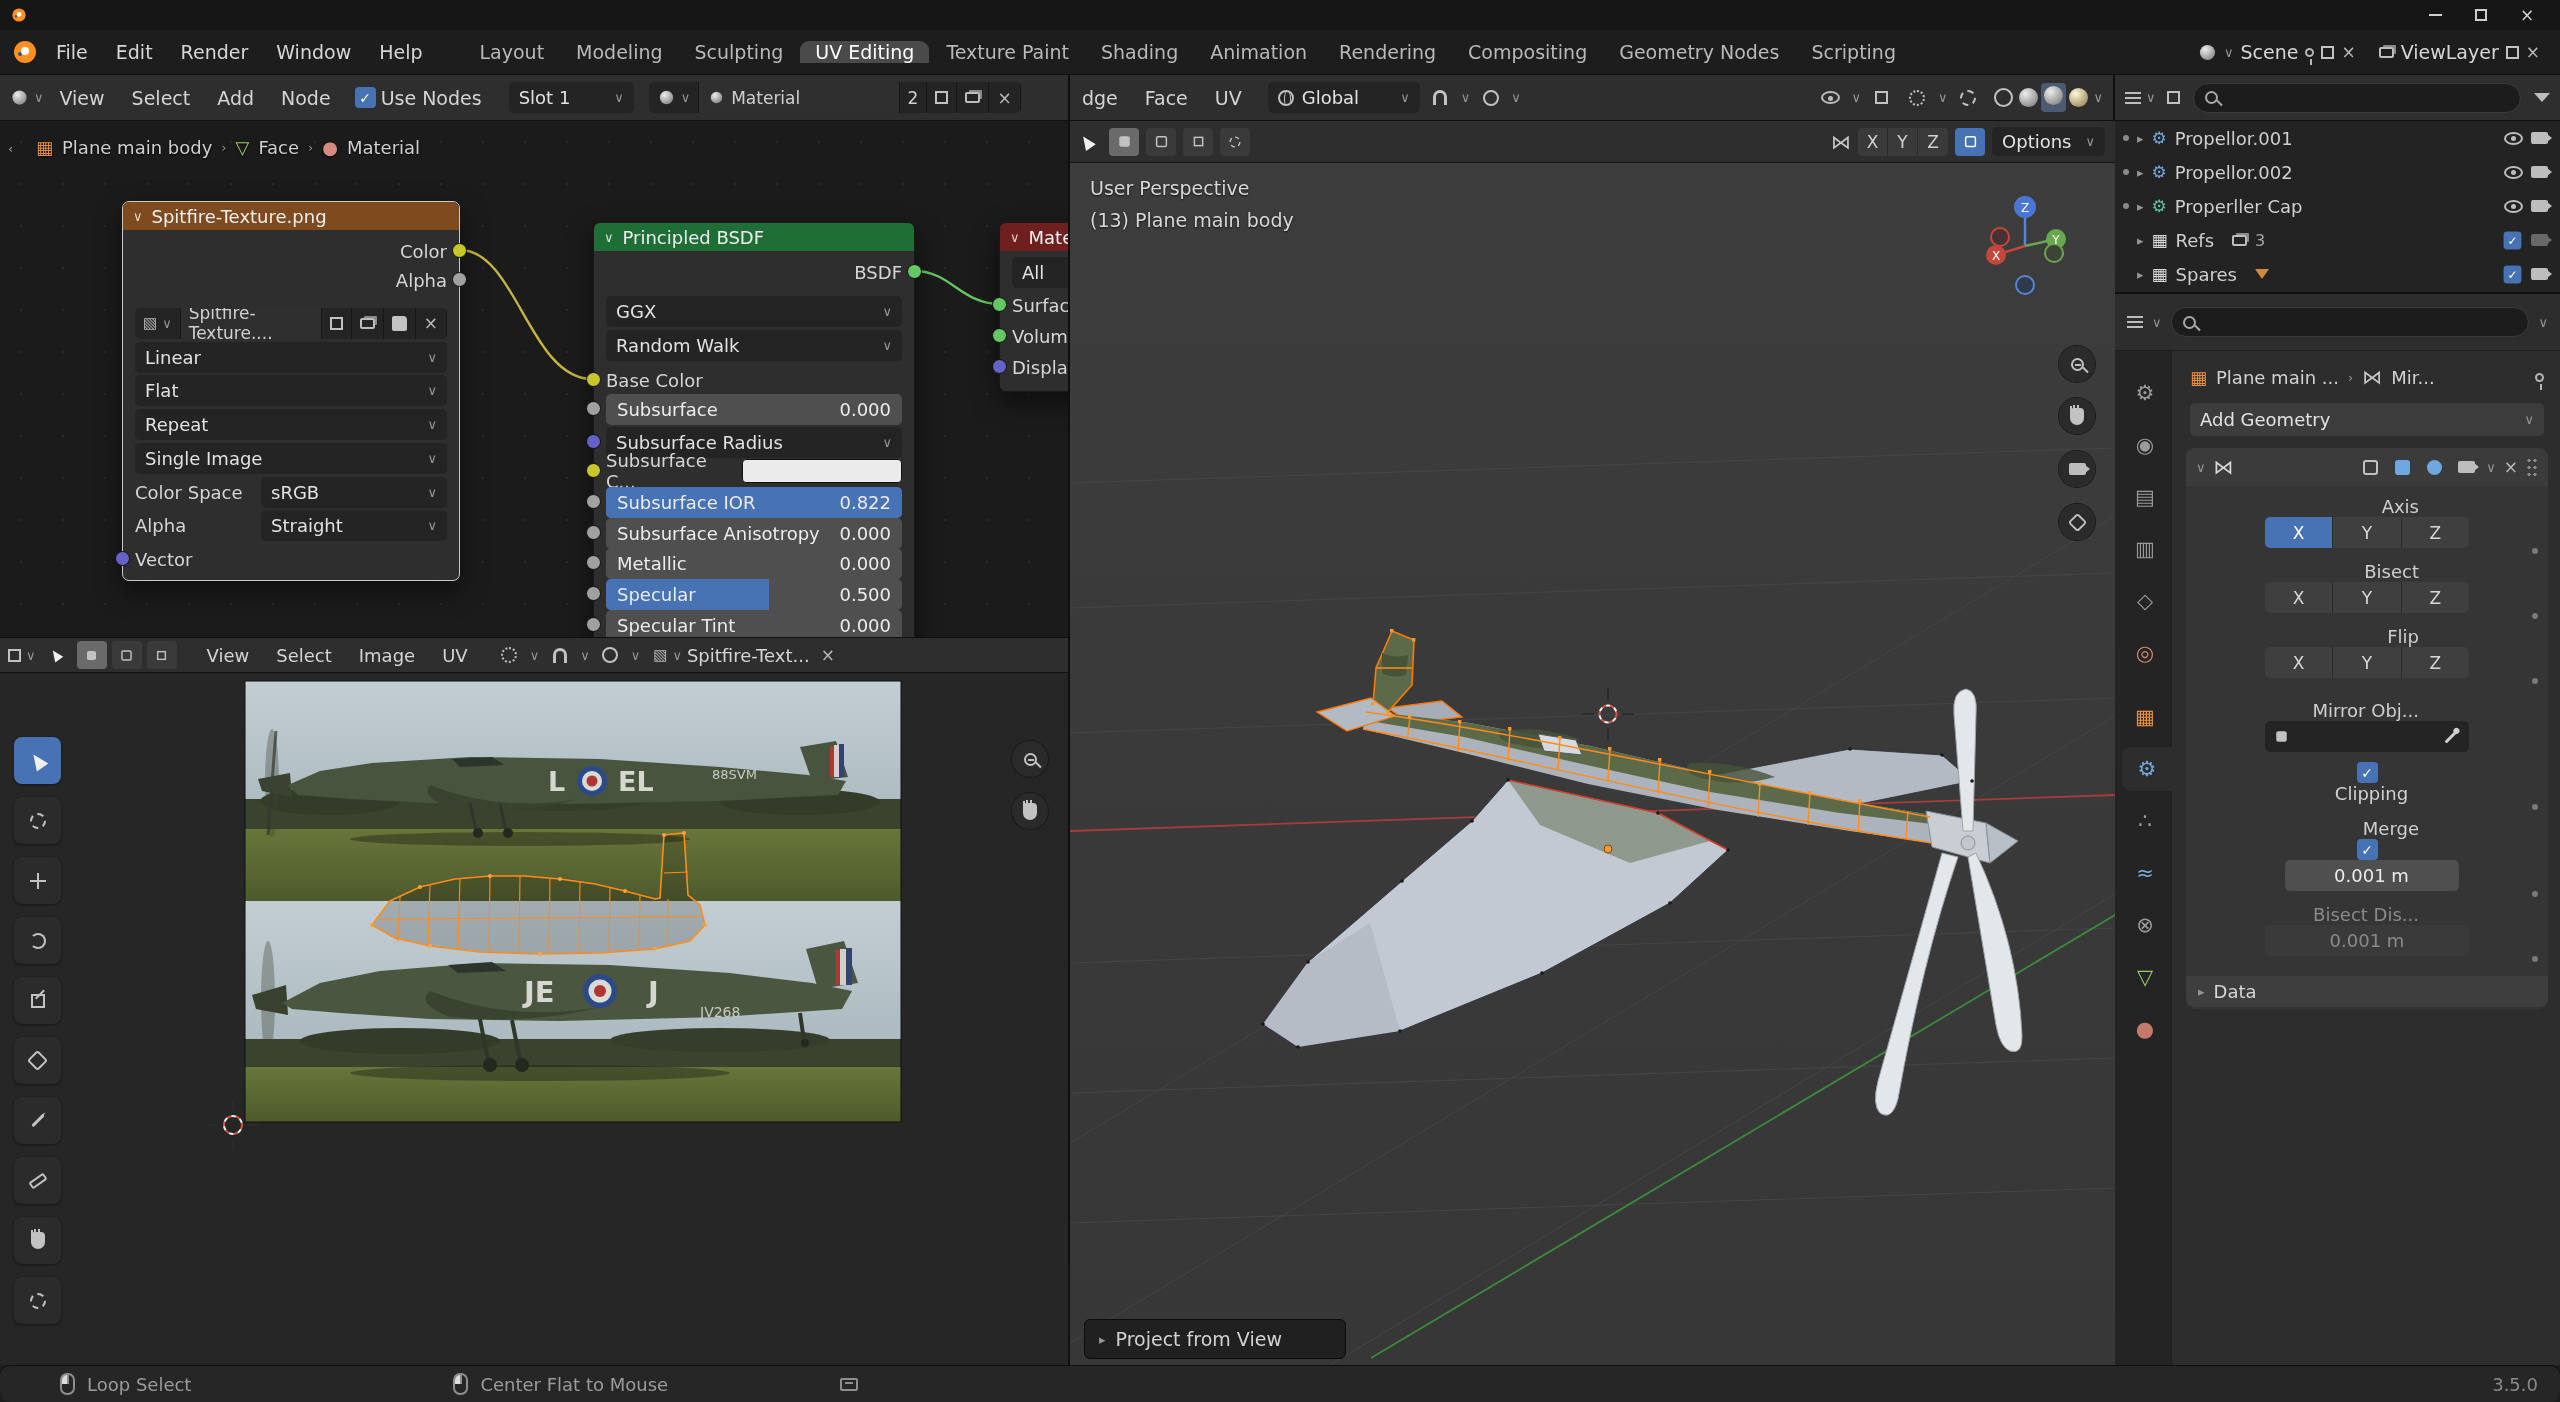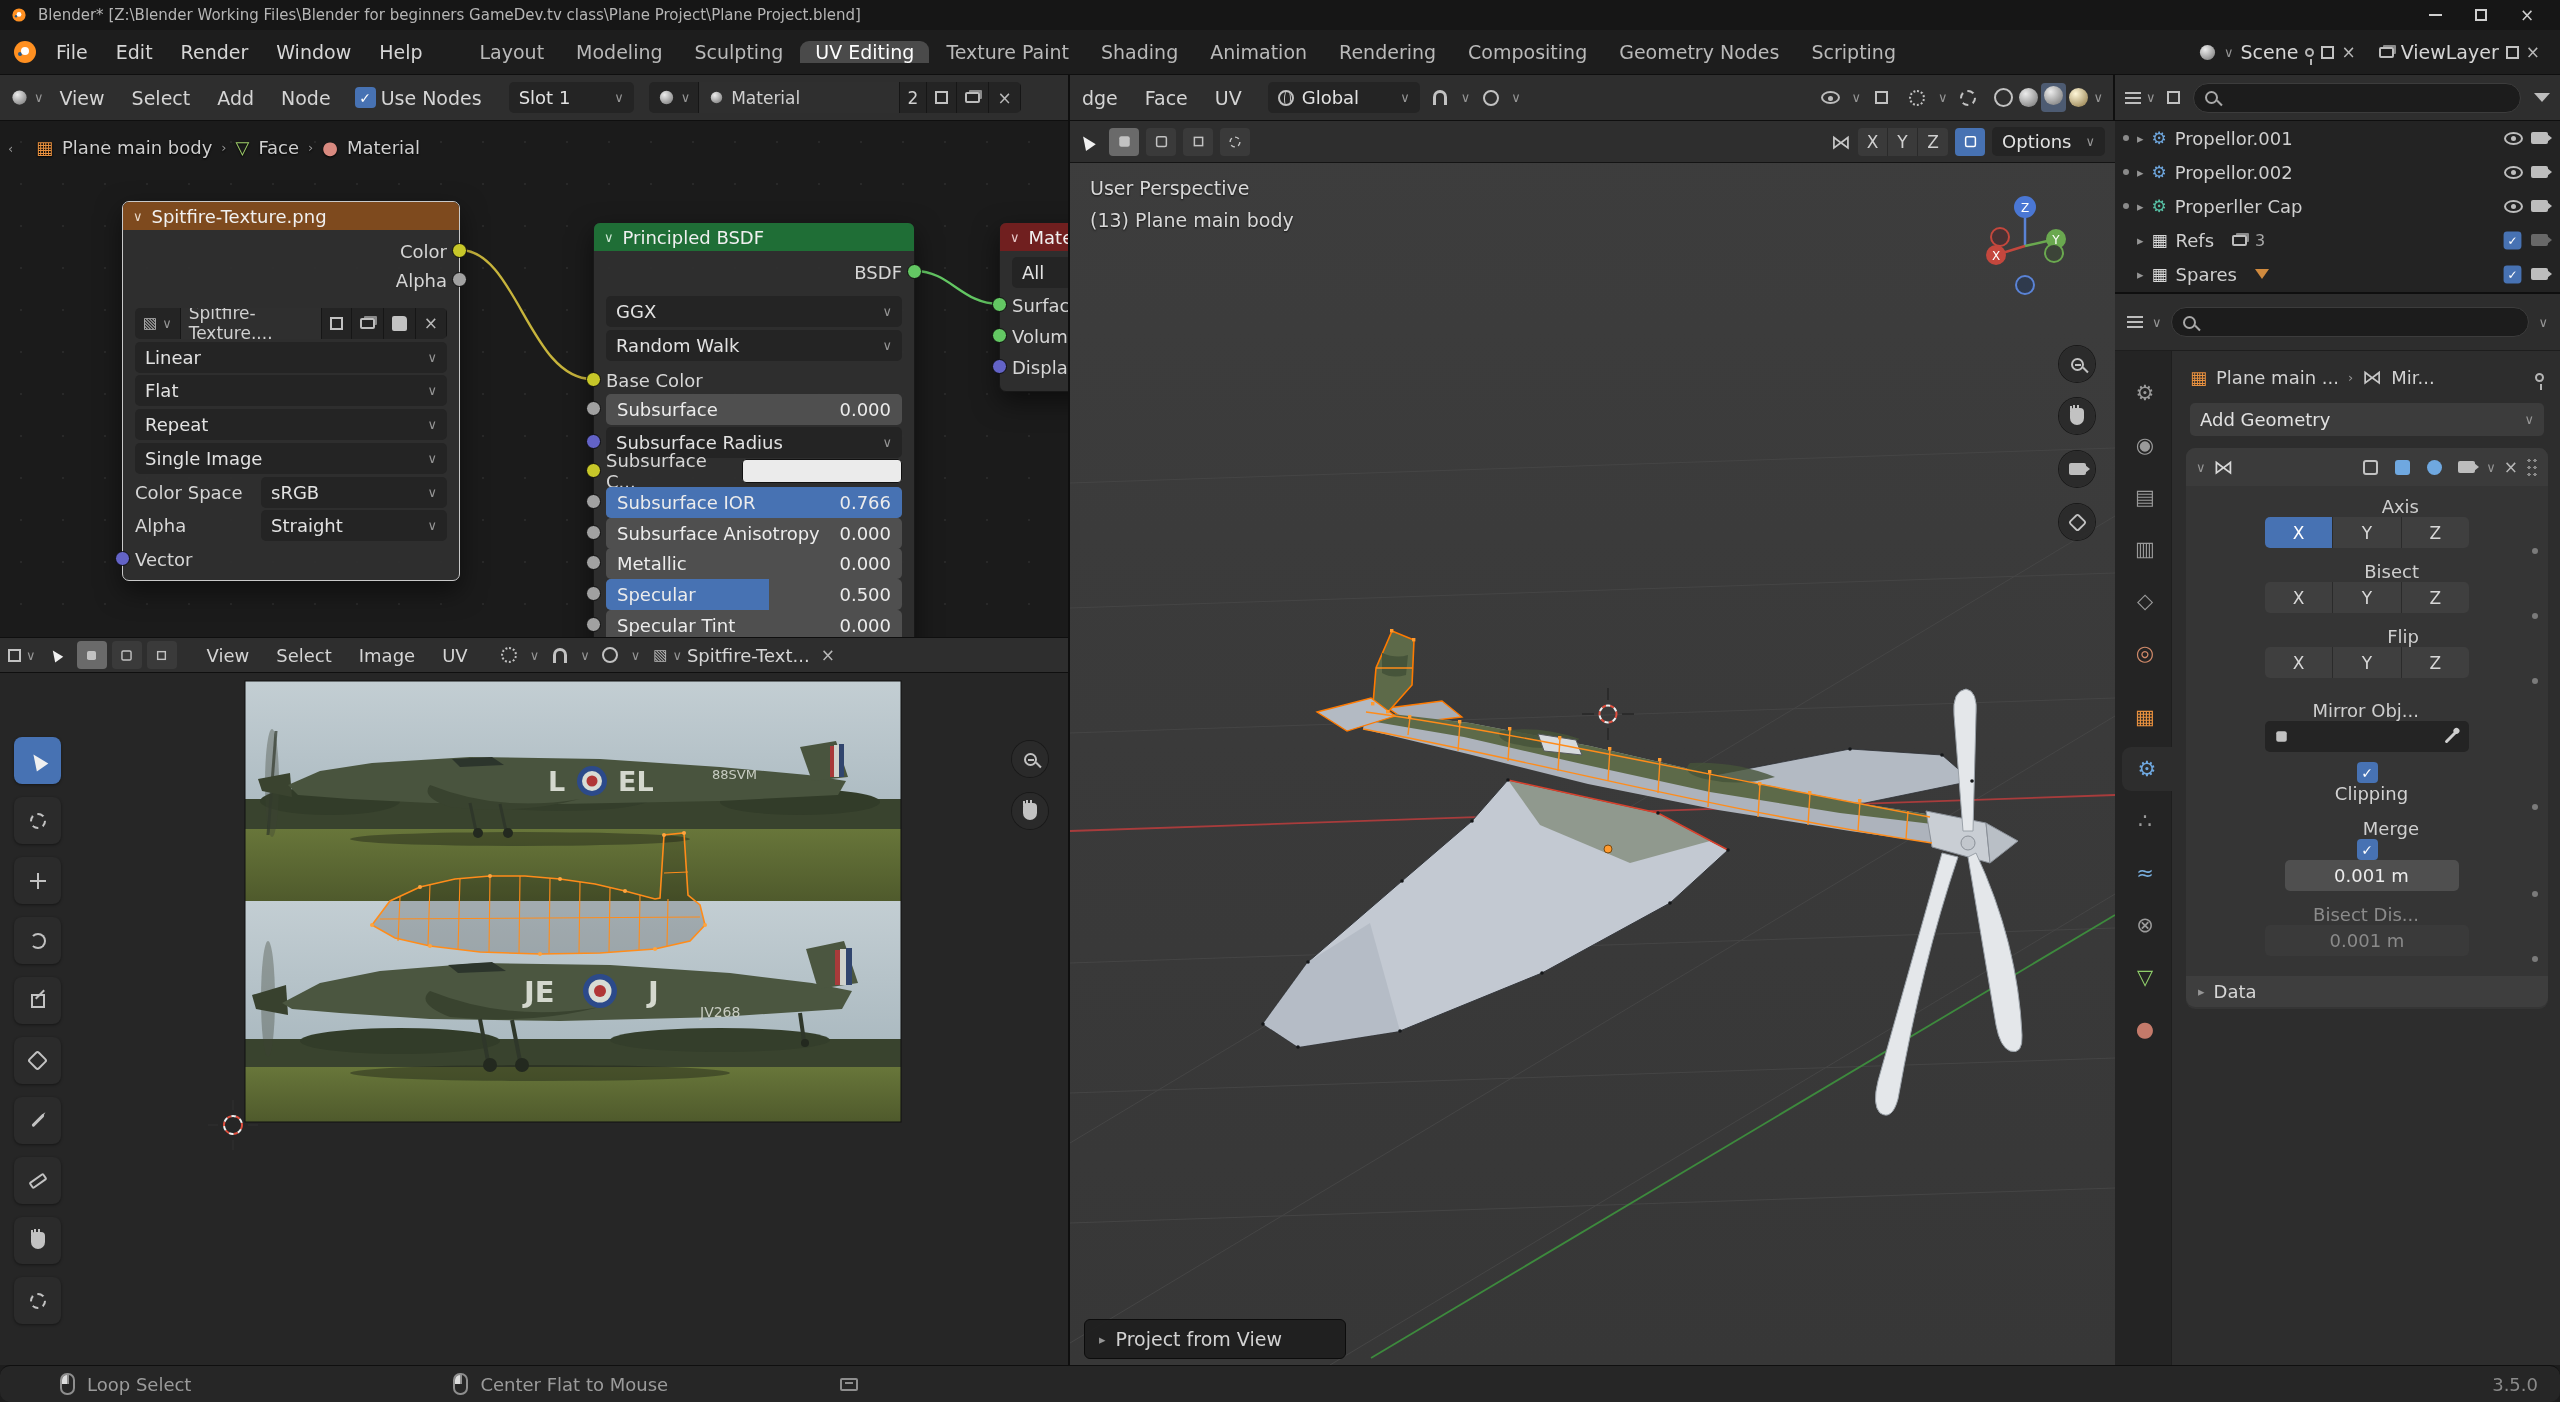--- a/index.html
+++ b/index.html
@@ -202,21 +202,20 @@
                color:#9b9b9b; gap:12px; padding:0 22px;border-radius:10px; }
   svg text { font-family:"DejaVu Sans", sans-serif; }
 </style>
 </head>
 <body>
 
 <div id="root">
 
   <div class="titlebar">
     <span class="blogo" style="transform:scale(.6);margin:-4px"></span>
-    <span>Blender* [Z:\Blender Working Files\Blender for beginners GameDev.tv class\Plane Project\Plane Project.blend]</span>
     <span class="winbtns">
       <span class="wb">
           <i class="g-min"></i>
         </span>
       <span class="wb">
           <i class="g-max"></i>
         </span>
       <span class="wb">×</span>
     </span>
   </div>
@@ -477,21 +476,21 @@
         </span>
       </div>
       <div class="nrow" style="top:233px">
         <span style="width:128px">Subsurface C...</span>
         <span class="swatch"></span>
       </div>
       <div class="nrow" style="top:264px">
         <span class="slider">
           <span class="fill" style="width:100%"></span>
           <span class="lab">Subsurface IOR</span>
-          <span class="val">0.766</span>
+          <span class="val">0.822</span>
         </span>
       </div>
       <div class="nrow" style="top:295px">
         <span class="slider">
           <span class="lab">Subsurface Anisotropy</span>
           <span class="val">0.000</span>
         </span>
       </div>
       <div class="nrow" style="top:325px">
         <span class="slider">

